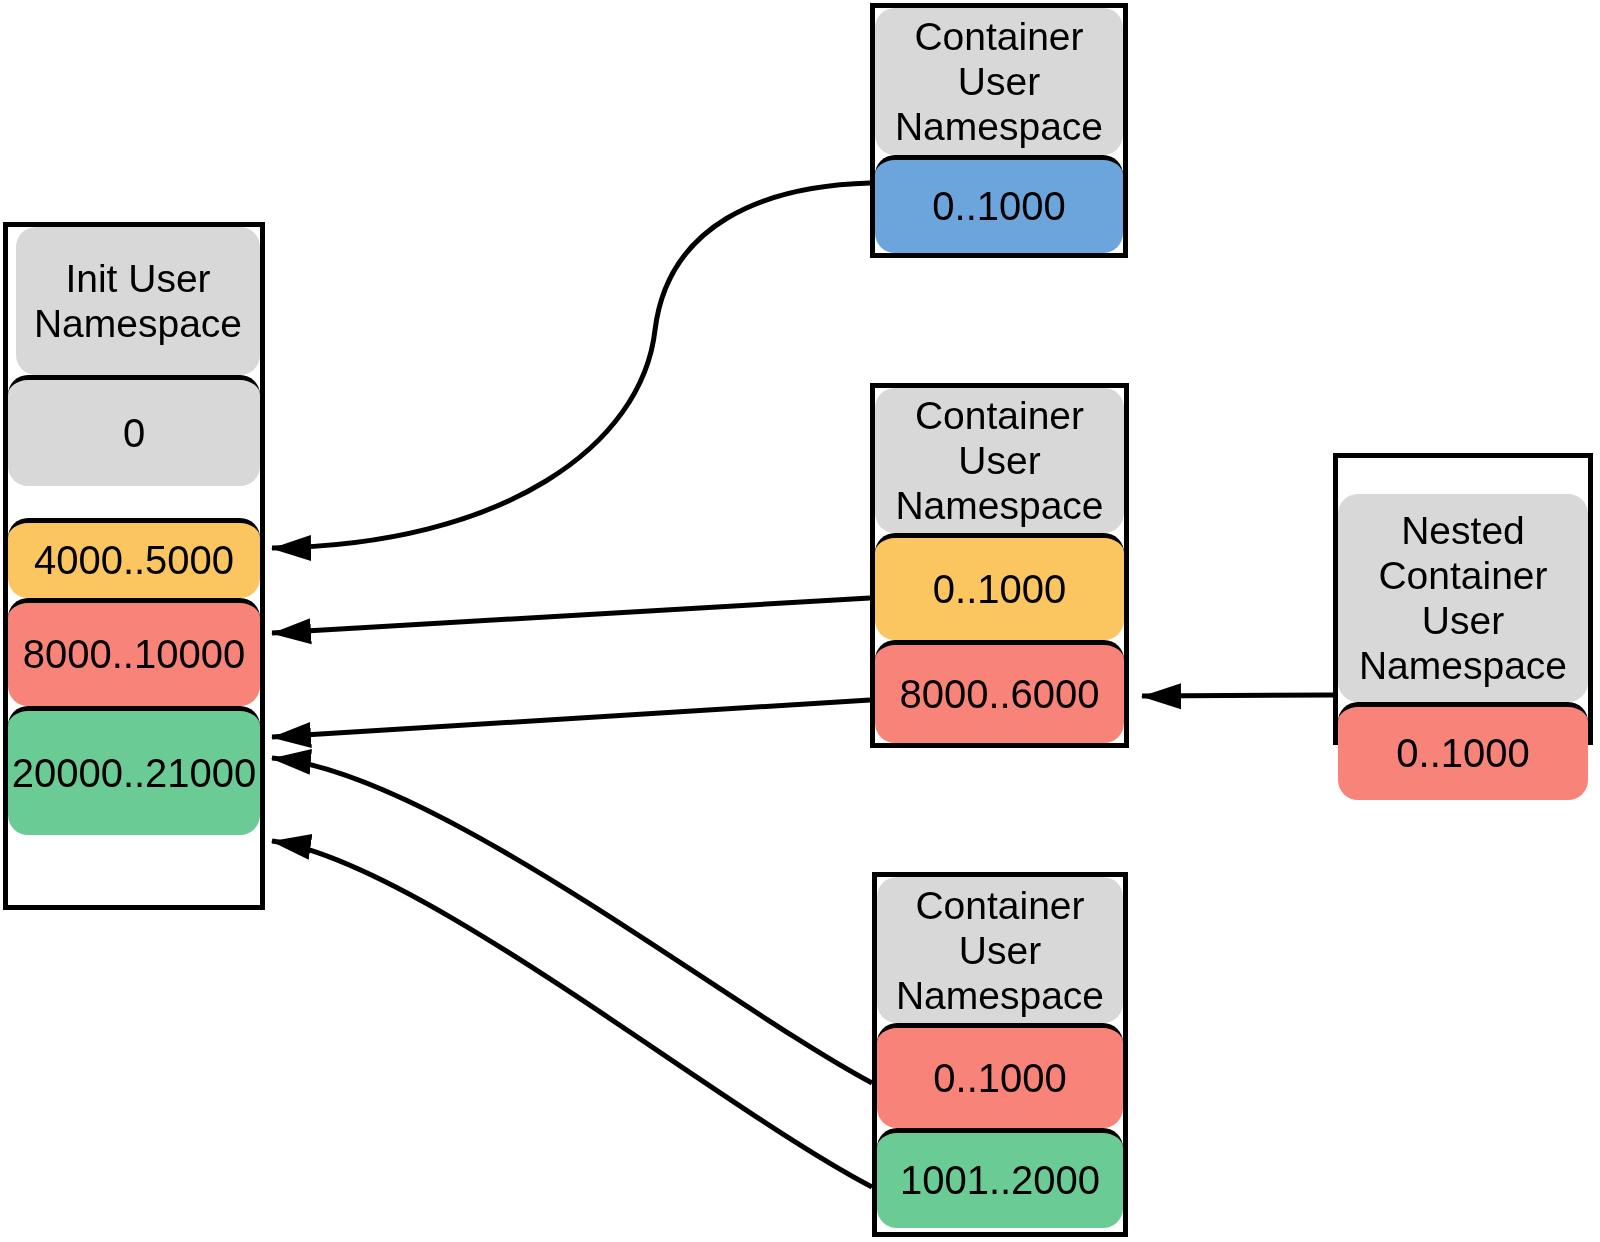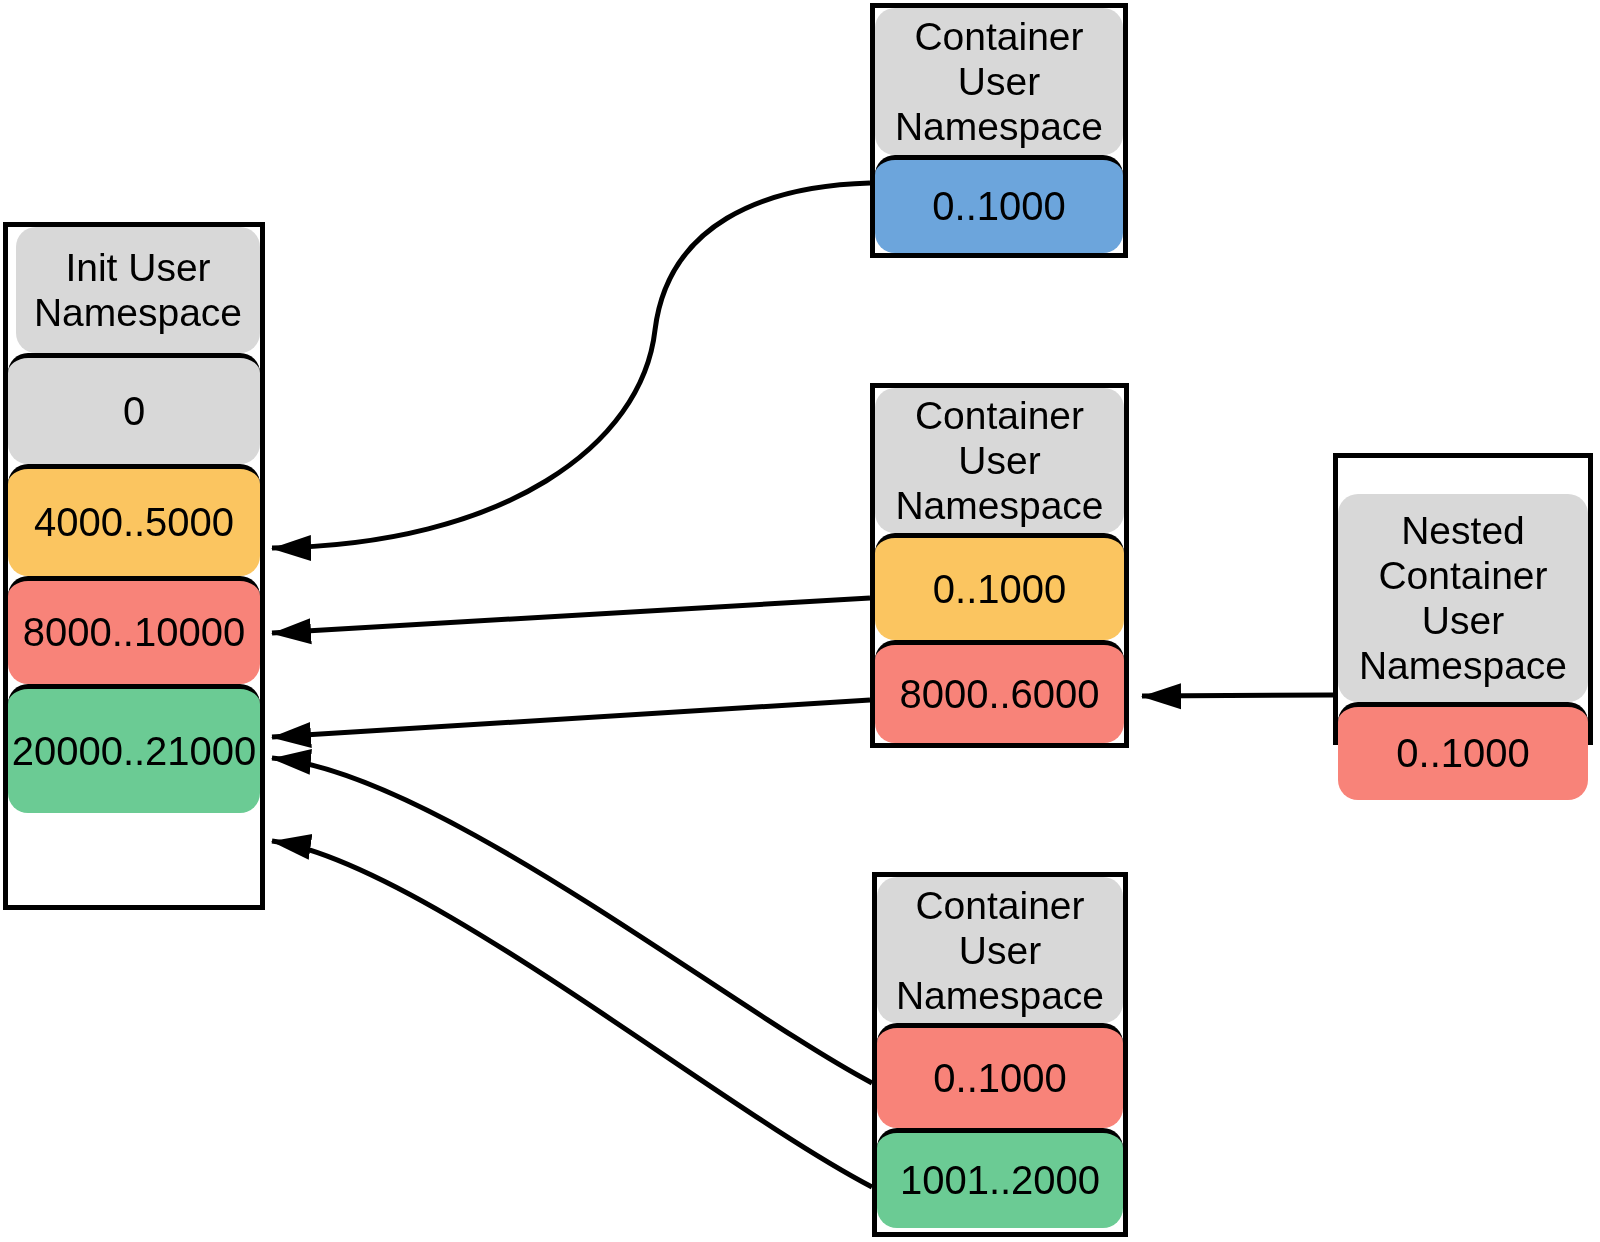--- a/index.html
+++ b/index.html
@@ -47,23 +47,23 @@
     </defs>
     <path d="M 870 183 C 762 186 668 225 655 330 C 642 445 505 545 272 548" fill="none" stroke="#000000" stroke-width="5" marker-end="url(#ah)"></path>
     <path d="M 870 598 L 272 633" fill="none" stroke="#000000" stroke-width="5" marker-end="url(#ah)"></path>
     <path d="M 870 700 L 272 737" fill="none" stroke="#000000" stroke-width="5" marker-end="url(#ah)"></path>
     <path d="M 1333 695 L 1142 696" fill="none" stroke="#000000" stroke-width="5" marker-end="url(#ah)"></path>
     <path d="M 872 1083 C 725 1005 435 772 272 758" fill="none" stroke="#000000" stroke-width="5" marker-end="url(#ah)"></path>
     <path d="M 872 1187 C 715 1105 420 862 272 841" fill="none" stroke="#000000" stroke-width="5" marker-end="url(#ah)"></path>
   </svg>
 
   <div class="ns-box" style="left:3px;top:222px;width:262px;height:688px;">
-    <div class="ns-row ns-title" style="height: 126px; background-color: rgb(216, 216, 216); margin-left: 8px;">Init User Namespace</div>
+    <div class="ns-row ns-title" style="height: 148px; background-color: rgb(216, 216, 216); margin-left: 8px;">Init User Namespace</div>
     <div class="ns-row" style="height: 111px; background-color: rgb(216, 216, 216);">0</div>
-    <div class="ns-row" style="height: 112px; background-color: rgb(251, 197, 96);">4000..5000</div>
+    <div class="ns-row" style="height: 80px; background-color: rgb(251, 197, 96); margin-top: 32px;">4000..5000</div>
     <div class="ns-row" style="height: 108px; background-color: rgb(248, 131, 121);">8000..10000</div>
     <div class="ns-row" style="height: 129px; background-color: rgb(107, 203, 148);">20000..21000</div>
   </div>
 
   <div class="ns-box" style="left:870px;top:3px;width:258px;height:255px;">
     <div class="ns-row ns-title" style="height: 147px; background-color: rgb(216, 216, 216);">Container User Namespace</div>
     <div class="ns-row" style="height: 98px; background-color: rgb(108, 165, 220);">0..1000</div>
   </div>
 
   <div class="ns-box" style="left:870px;top:383px;width:259px;height:365px;">

